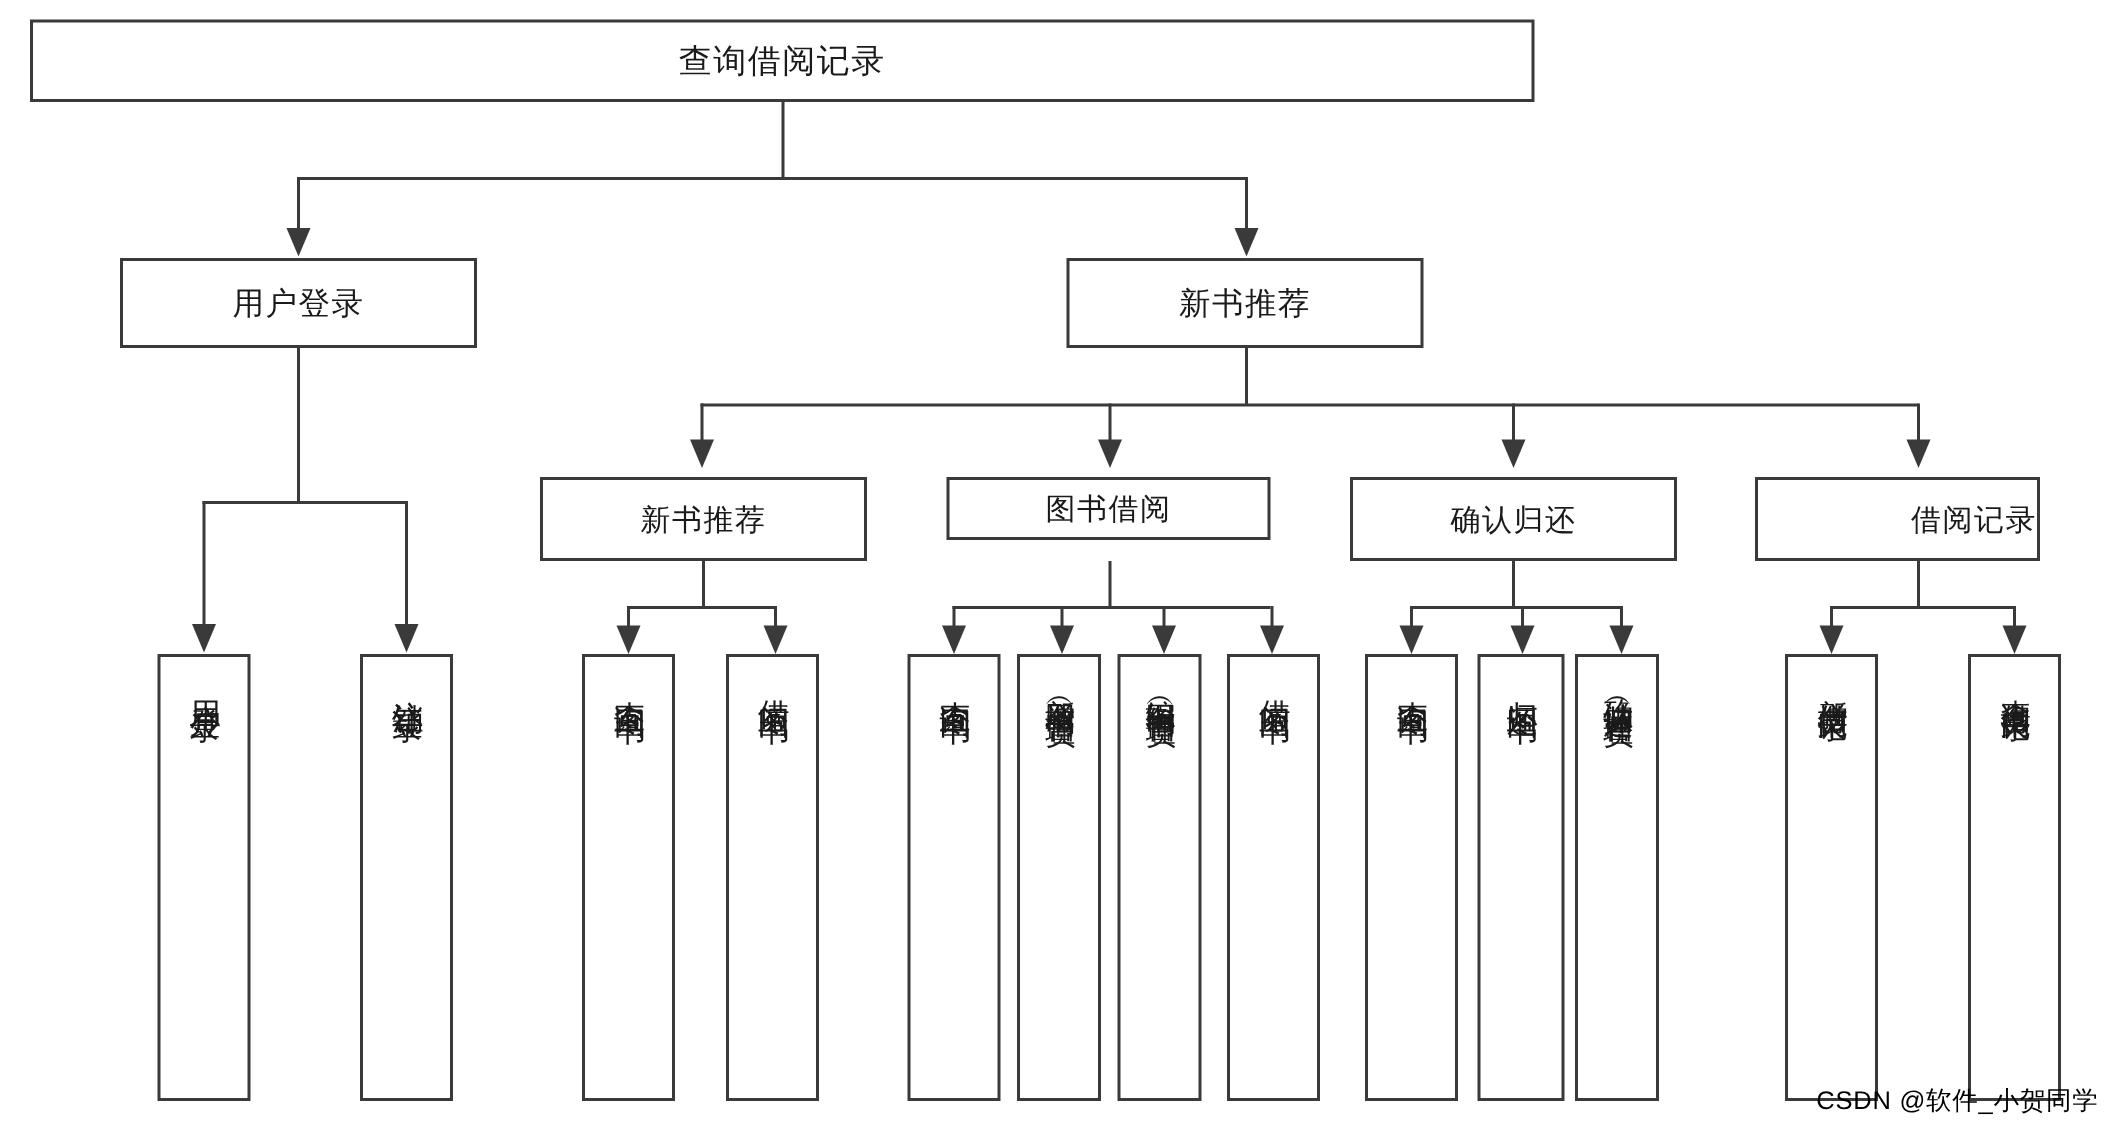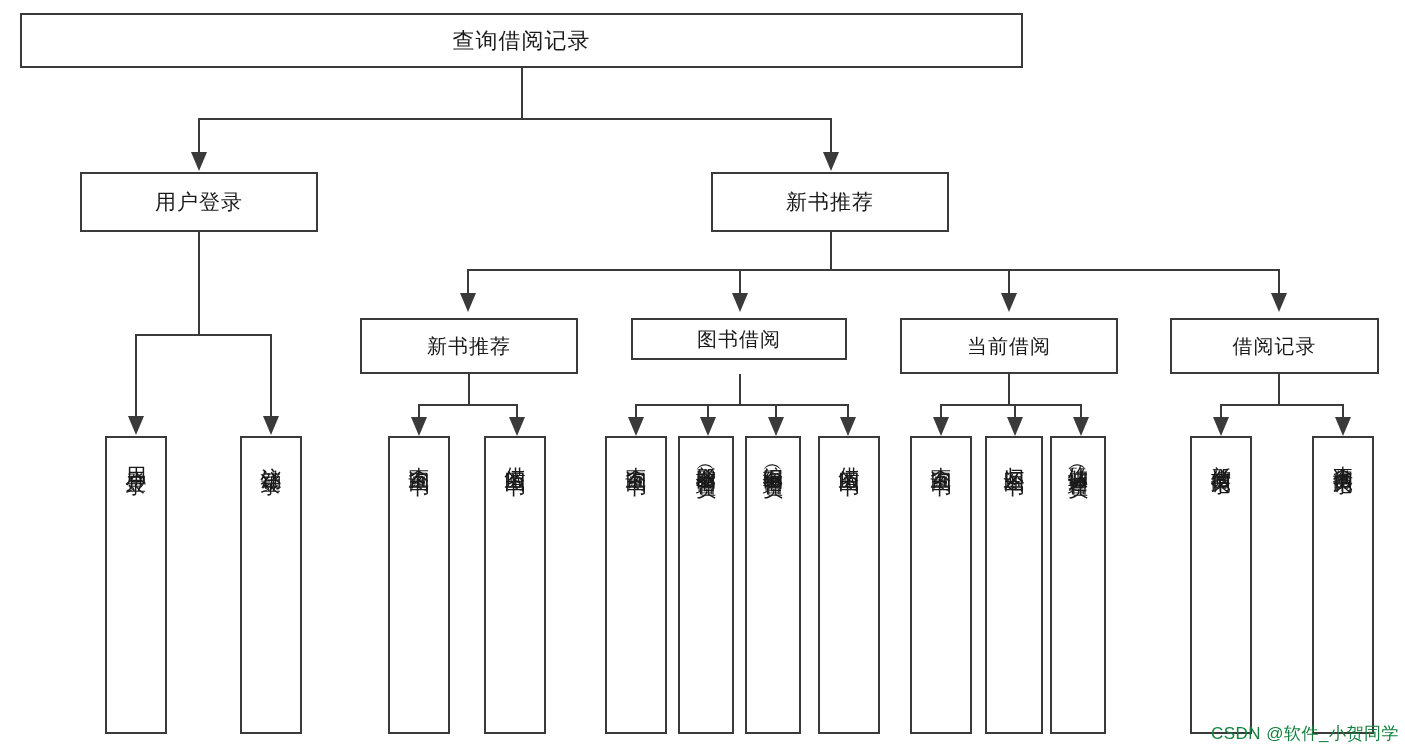--- a/index.html
+++ b/index.html
@@ -65,21 +65,21 @@
     border-left:8px solid transparent;
     border-right:8px solid transparent;
     border-top:19px solid #3a3a3a;
   }
   
   #watermark{
     position:absolute;
     right:6px;
     bottom:2px;
     font-size:17px;
-    color:#15803d;
+    color:#000000;
     letter-spacing:0.5px;
     white-space:nowrap;
     user-select:none;
   }
 </style>
 </head>
 <body>
 
 <div id="canvas">
 
@@ -127,23 +127,23 @@
   <div class="vline" style="left:1278px;top:269px;height:26px;"></div>
   <div class="arrow" style="left:1271px;top:293px;"></div>
 
   <div class="node lvl2" style="left:360px;top:318px;width:218px;height:56px;">
     <span>新书推荐</span>
   </div>
   <div class="node lvl2" style="left:604px;top:318px;width:216px;height:42px;margin-left:27px;">
     <span>图书借阅</span>
   </div>
   <div class="node lvl2" style="left:900px;top:318px;width:218px;height:56px;">
-    <span>当前借阅</span>
-  </div>
-  <div class="node lvl2" style="left:1170px;top:318px;width:209px;height:56px;">
+    <span>确认归还</span>
+  </div>
+  <div class="node lvl2" style="left:1170px;top:318px;width:190px;height:56px;justify-content:flex-end;">
     <span>借阅记录</span>
   </div>
 
   <div class="vline" style="left:468px;top:374px;height:32px;"></div>
   <div class="hline" style="left:418px;top:404px;width:100px;"></div>
   <div class="vline" style="left:418px;top:404px;height:15px;"></div>
   <div class="arrow" style="left:411px;top:417px;"></div>
   <div class="vline" style="left:516px;top:404px;height:15px;"></div>
   <div class="arrow" style="left:509px;top:417px;"></div>
 

